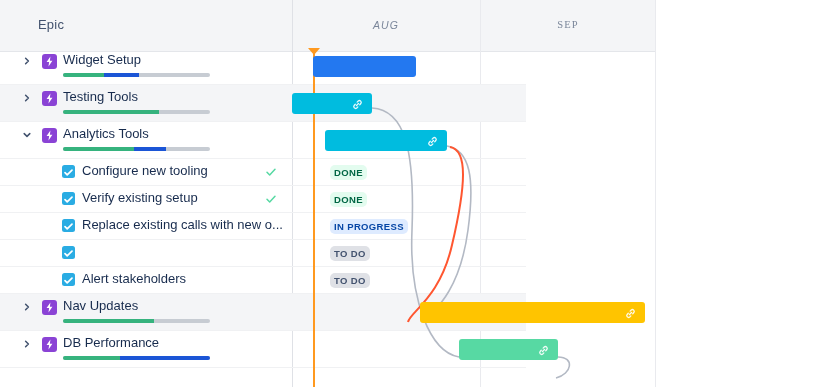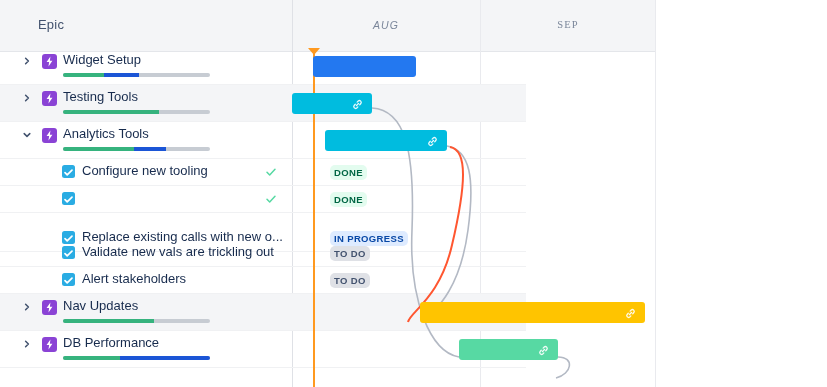--- a/index.html
+++ b/index.html
@@ -213,37 +213,37 @@
           <span class="child-name">Configure new tooling</span>
           <span class="child-tick"><svg width="12" height="12" viewBox="0 0 12 12" aria-hidden="true">
               <path d="M2 6.2 L4.7 9 L10 3.2" fill="none" stroke="#57d9a3" stroke-width="1.5" stroke-linecap="round" stroke-linejoin="round"></path>
             </svg></span>
           <span class="status done">DONE</span>
         </div>
         <div class="row child" style="top: 186px;">
           <span class="child-check"><svg width="13" height="13" viewBox="0 0 13 13" aria-hidden="true">
               <path d="M3 6.6 L5.2 8.8 L10 4.1" fill="none" stroke="#ffffff" stroke-width="1.7" stroke-linecap="round" stroke-linejoin="round"></path>
             </svg></span>
+          <span class="child-name">Verify existing setup</span>
           <span class="child-tick"><svg width="12" height="12" viewBox="0 0 12 12" aria-hidden="true">
               <path d="M2 6.2 L4.7 9 L10 3.2" fill="none" stroke="#57d9a3" stroke-width="1.5" stroke-linecap="round" stroke-linejoin="round"></path>
             </svg></span>
           <span class="status done">DONE</span>
         </div>
-        <div class="row child" style="top: 225px;">
+        <div class="row child" style="top: 213px;">
           <span class="child-check"><svg width="13" height="13" viewBox="0 0 13 13" aria-hidden="true">
               <path d="M3 6.6 L5.2 8.8 L10 4.1" fill="none" stroke="#ffffff" stroke-width="1.7" stroke-linecap="round" stroke-linejoin="round"></path>
             </svg></span>
           <span class="child-name">Replace existing calls with new o...</span>
           <span class="status inprogress">IN PROGRESS</span>
         </div>
         <div class="row child" style="top: 240px;">
           <span class="child-check"><svg width="13" height="13" viewBox="0 0 13 13" aria-hidden="true">
               <path d="M3 6.6 L5.2 8.8 L10 4.1" fill="none" stroke="#ffffff" stroke-width="1.7" stroke-linecap="round" stroke-linejoin="round"></path>
             </svg></span>
-          <span class="child-name">Validate new vals are trickling out</span>
           <span class="status todo">TO DO</span>
         </div>
         <div class="row child" style="top: 267px;">
           <span class="child-check"><svg width="13" height="13" viewBox="0 0 13 13" aria-hidden="true">
               <path d="M3 6.6 L5.2 8.8 L10 4.1" fill="none" stroke="#ffffff" stroke-width="1.7" stroke-linecap="round" stroke-linejoin="round"></path>
             </svg></span>
           <span class="child-name">Alert stakeholders</span>
           <span class="status todo">TO DO</span>
         </div>
         <div class="row epic shaded" style="top: 294px;">

